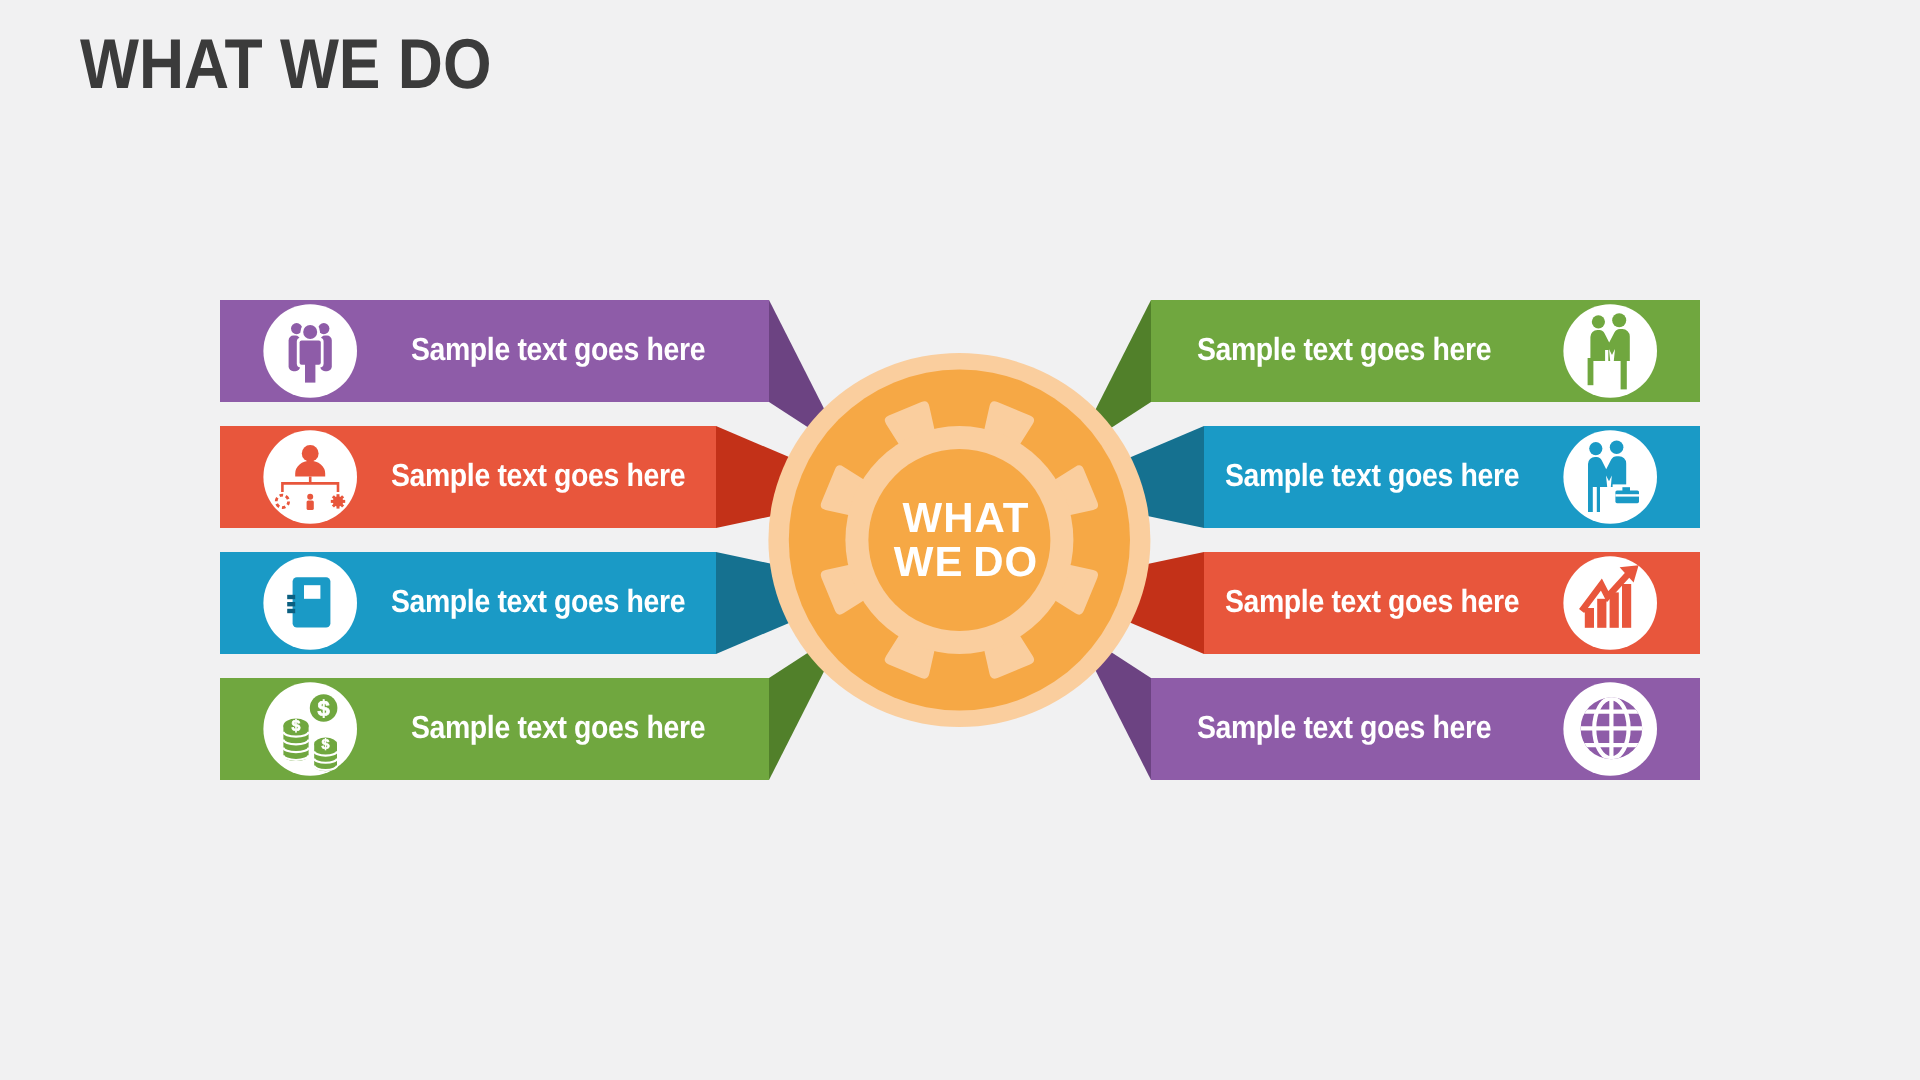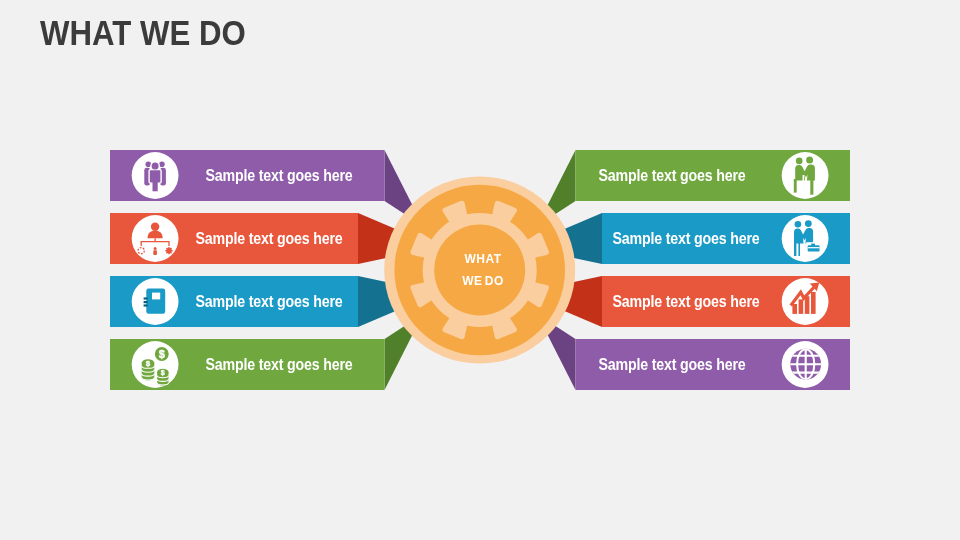--- a/index.html
+++ b/index.html
@@ -4,21 +4,21 @@
 <style>
   html,body{margin:0;padding:0;}
   body{width:960px;height:540px;background:#F1F1F2;overflow:hidden;position:relative;
        font-family:"Liberation Sans",sans-serif;}
   .abs{position:absolute;}
   .label{position:absolute;color:#fff;font-weight:bold;font-size:16px;line-height:16px;
          text-align:center;width:220px;letter-spacing:-0.2px;transform:scaleX(0.888);}
   #title{position:absolute;left:40px;top:15px;font-size:35.2px;font-weight:bold;
          color:#3B3B3B;letter-spacing:0px;line-height:35.2px;transform:scaleX(0.887);transform-origin:0 0;}
   #ctext{position:absolute;left:383px;top:249px;width:200px;text-align:center;
-         color:#fff;font-weight:bold;font-size:12px;line-height:21.5px;letter-spacing:0.5px;word-spacing:-1.5px;}
+         color:#fff;font-weight:bold;font-size:21px;line-height:21.5px;letter-spacing:0.5px;word-spacing:-1.5px;}
 </style>
 </head>
 <body>
 <svg class="abs" style="left:0;top:0" width="960" height="540" viewBox="0 0 960 540">
 
   <polygon points="384.5,150 384.5,201 423,226" fill="#6C4382"></polygon>
   <polygon points="358,213 358,264 438,247" fill="#C33118"></polygon>
   <polygon points="358,276 358,327 438,293" fill="#157190"></polygon>
   <polygon points="384.5,339 384.5,390 423,314" fill="#51802A"></polygon>
   <polygon points="575.5,150 575.5,201 537,226" fill="#51802A"></polygon>

